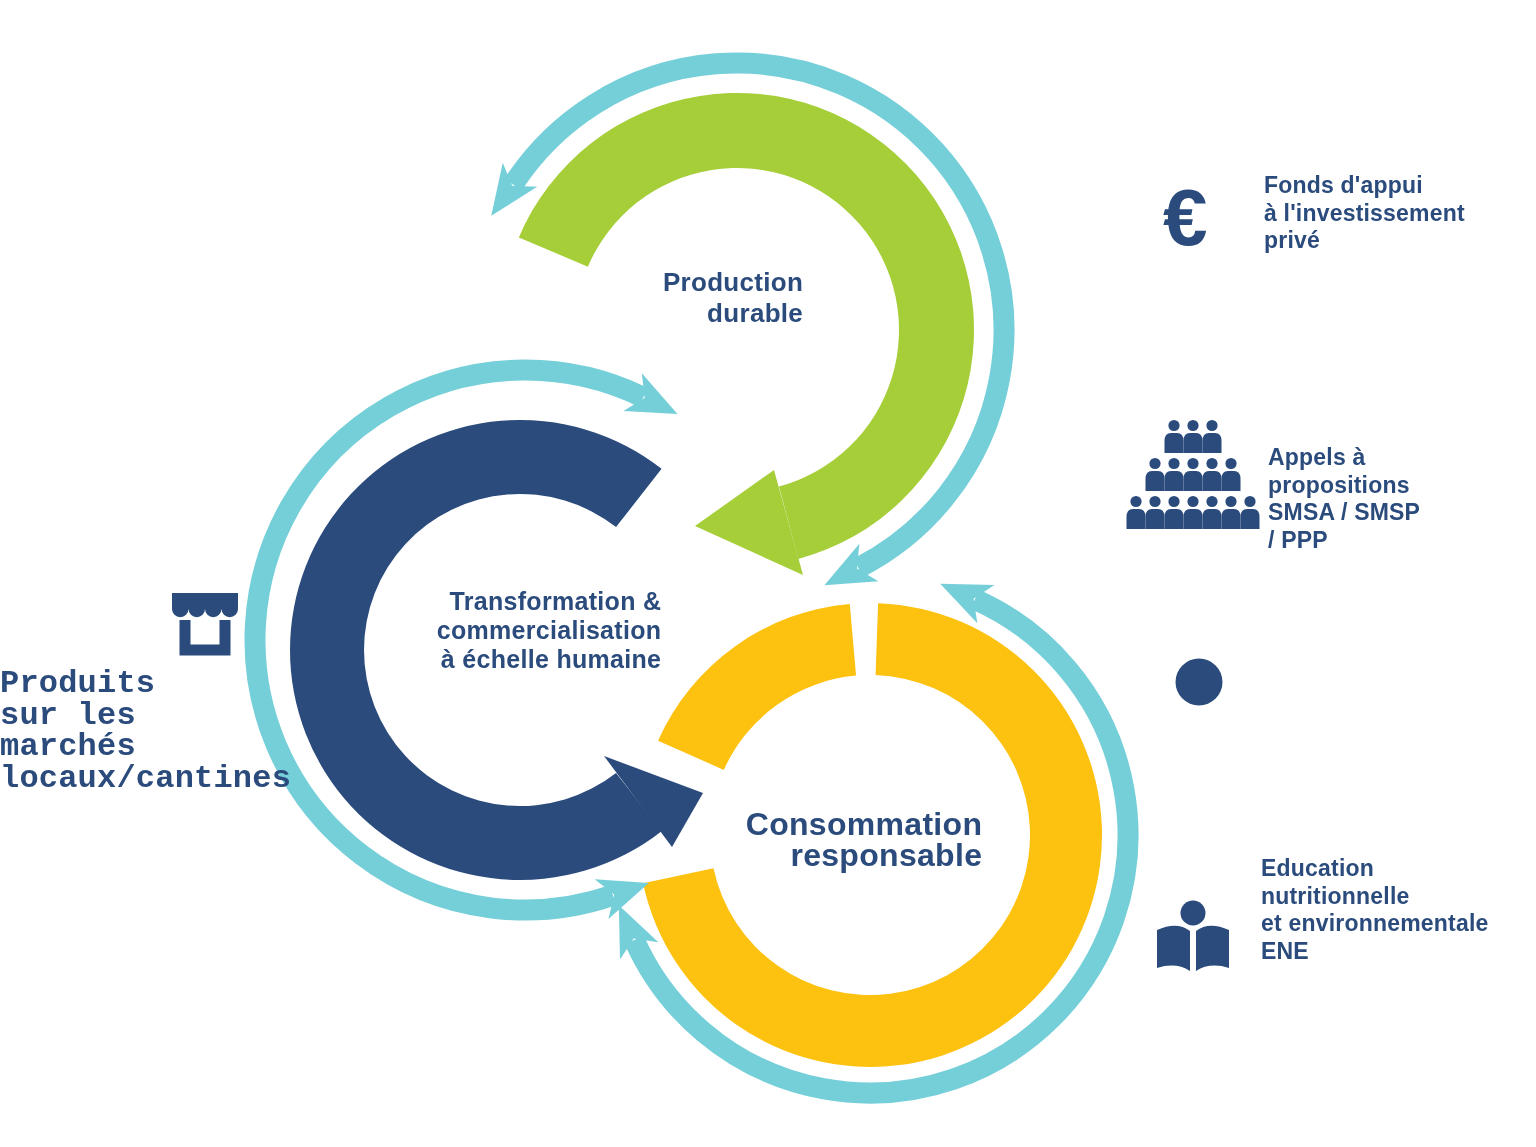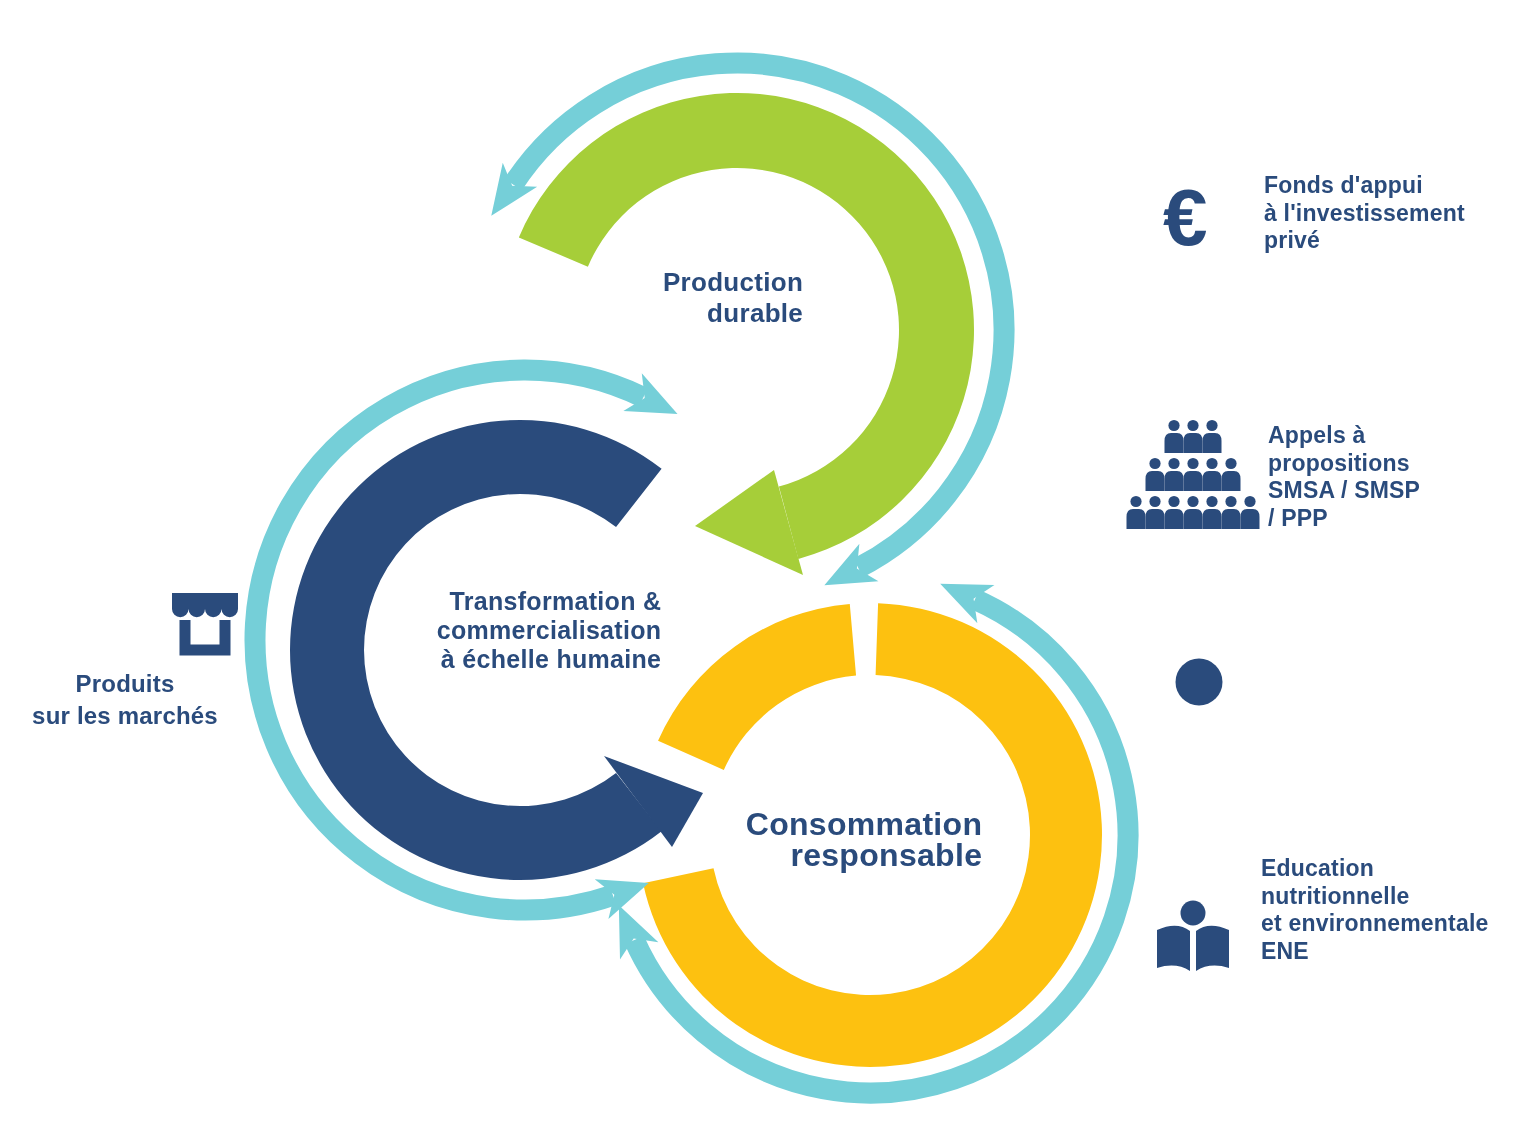--- a/index.html
+++ b/index.html
@@ -10,21 +10,21 @@
   svg.layer{position:absolute;left:0;top:0;}
   .node-label{
     position:absolute;transform:translate(-50%,-50%);
     text-align:right;font-weight:bold;color:var(--navy);letter-spacing:.3px;
   }
   .line{display:block;}
   .note-text{
     position:absolute;color:var(--navy);font-weight:bold;
     font-size:23px;line-height:27.5px;letter-spacing:.2px;
   }
-  .note-text.left-note{text-align:center;font-size:24px;line-height:31.5px;}
+  .note-text.left-note{text-align:left;font-size:32px;line-height:31.5px;font-family:Liberation Mono, monospace;}
   .euro{
     position:absolute;color:var(--navy);font-weight:bold;
     font-size:80px;line-height:80px;
   }
 </style>
 </head>
 <body>
 
 <div class="stage">
 
@@ -104,33 +104,34 @@
     <span class="line">responsable</span>
   </div>
 
   <div class="euro" style="left:1163px;top:178px">€</div>
   <div class="note-text" style="left:1264px;top:172px">
     <span class="line">Fonds d'appui</span>
     <span class="line">à l'investissement</span>
     <span class="line">privé</span>
   </div>
 
-  <div class="note-text" style="left:1268px;top:422px">
+  <div class="note-text" style="left:1268px;top:444px">
     <span class="line">Appels à</span>
     <span class="line">propositions</span>
     <span class="line">SMSA / SMSP</span>
     <span class="line">/ PPP</span>
   </div>
 
 
   <div class="note-text" style="left:1261px;top:855px">
     <span class="line">Education</span>
     <span class="line">nutritionnelle</span>
     <span class="line">et environnementale</span>
     <span class="line">ENE</span>
   </div>
 
   <div class="note-text left-note" style="left:0px;top:668px;width:250px">
     <span class="line">Produits</span>
     <span class="line">sur les marchés</span>
+    <span class="line">locaux/cantines</span>
   </div>
 
 </div>
 
 </body></html>

